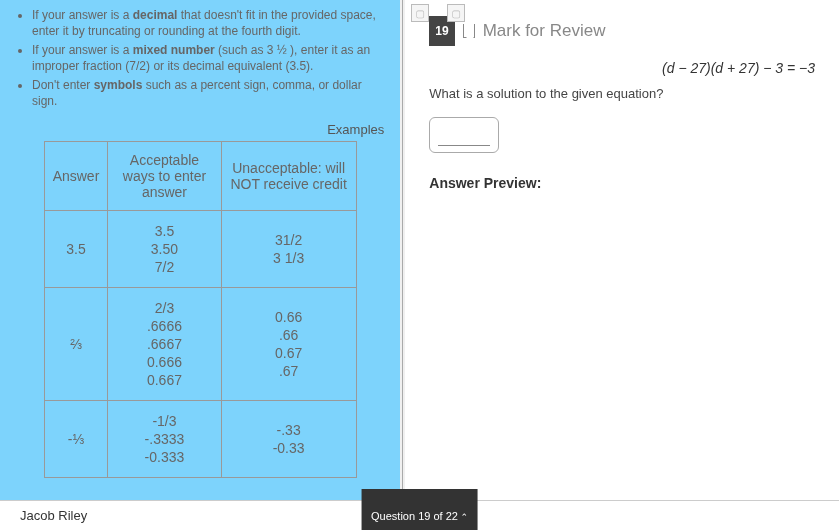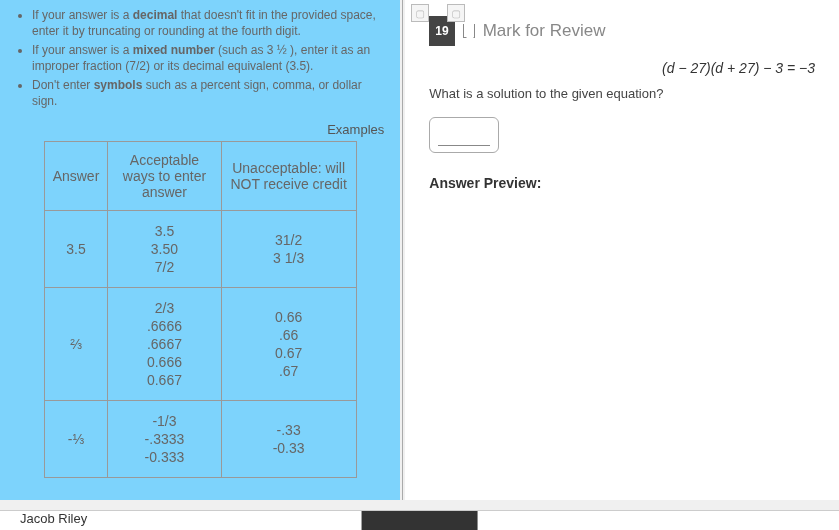--- a/index.html
+++ b/index.html
@@ -114,25 +114,25 @@
     }
     .preview-label {
       font-size: 14px;
       color: #333;
       margin-top: 22px;
       font-weight: bold;
     }
     .footer {
       position: absolute;
       bottom: 0; left: 0; right: 0;
-      height: 20px;
+      height: 30px;
       background: #fff;
       border-top: 1px solid #ccc;
       display: flex;
-      align-items: flex-start;
+      align-items: center;
       justify-content: space-between;
       padding: 0 20px;
     }
     .user-name { font-size: 13px; color: #333; }
     .q-counter {
       background: #333;
       color: #fff;
       font-size: 11px;
       padding: 21px 10px;
       border-radius: 0;

